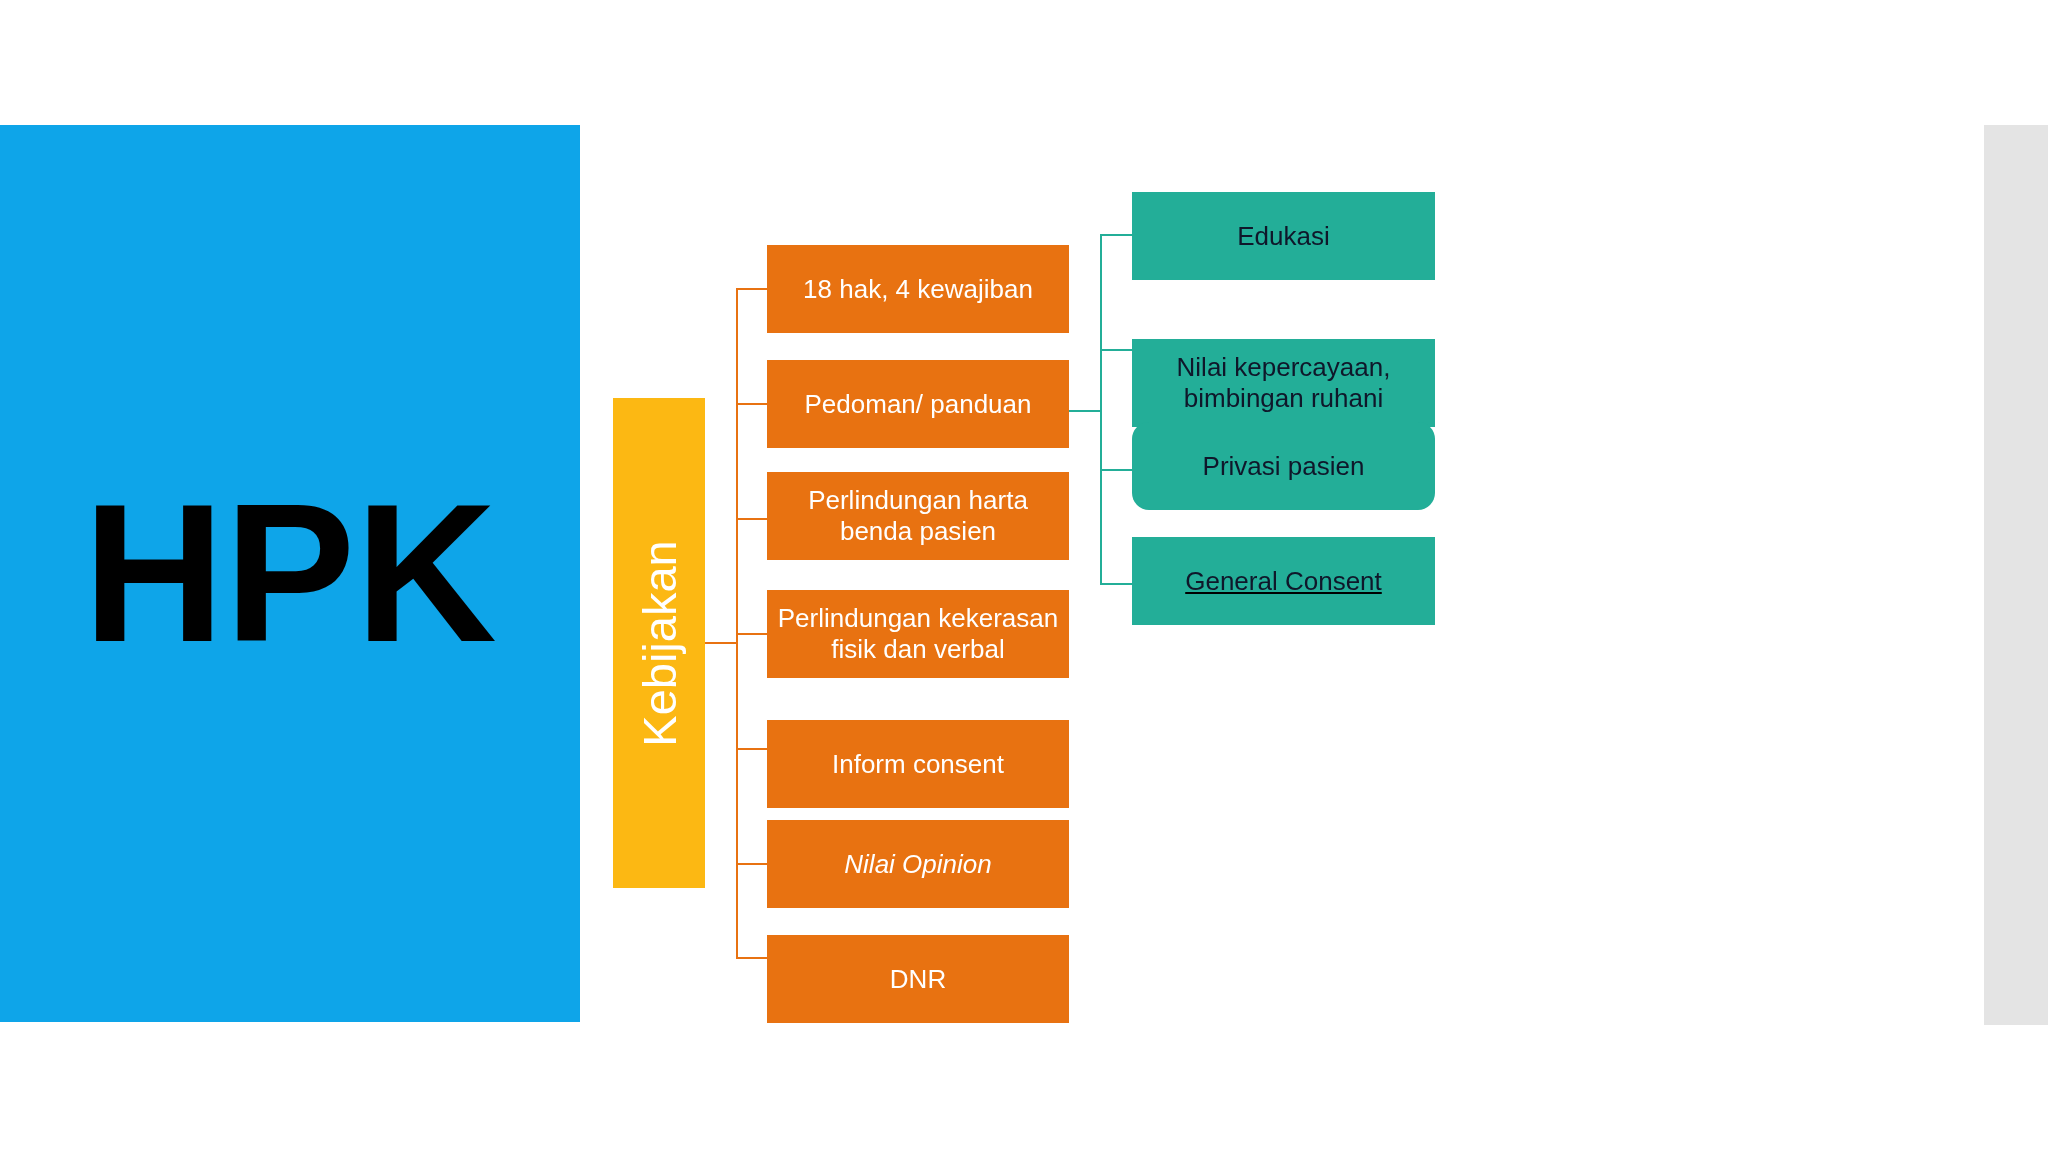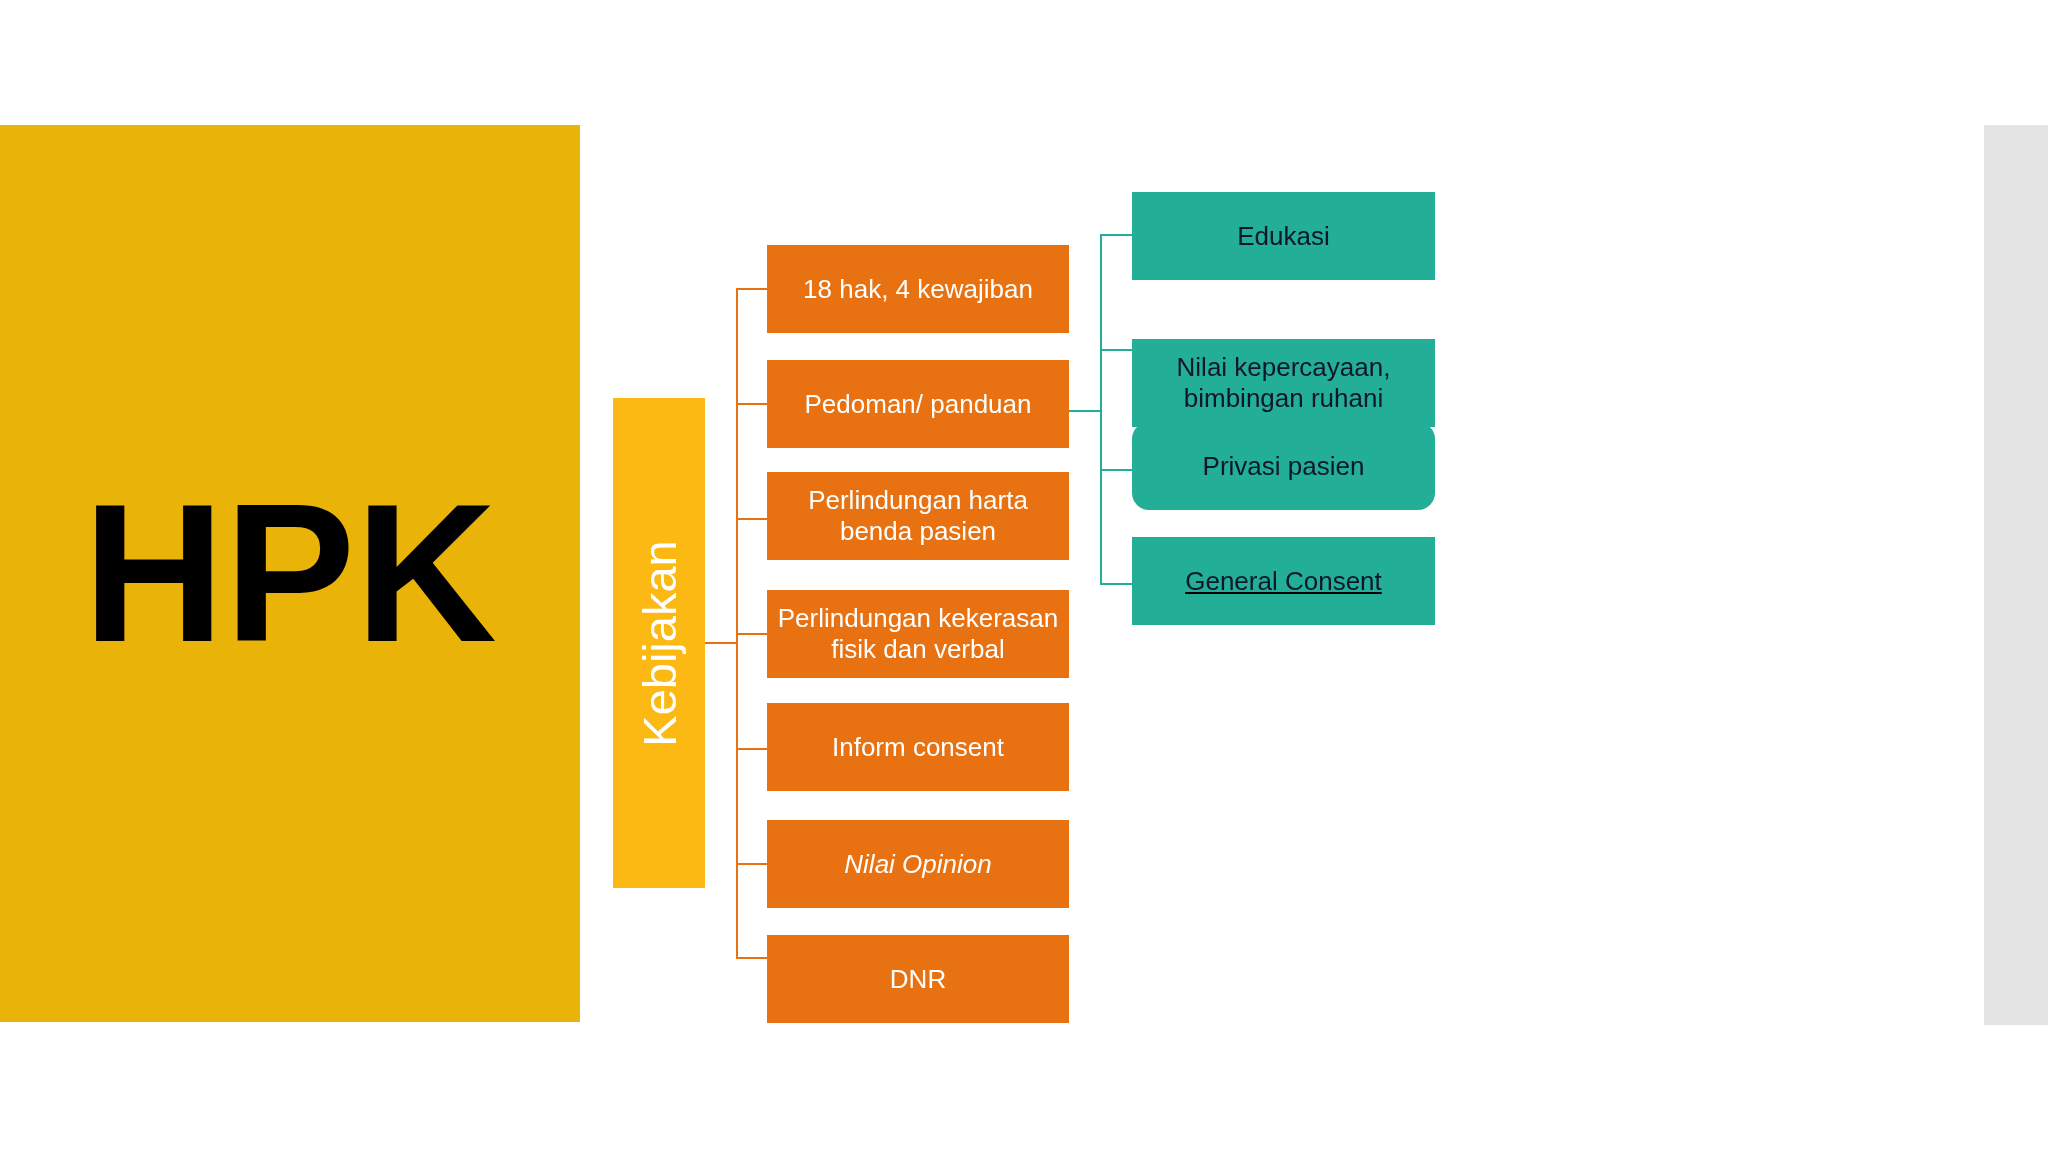--- a/index.html
+++ b/index.html
@@ -18,21 +18,21 @@
     overflow: hidden;
   }
 
   
   .title-panel {
     position: absolute;
     left: 0px;
     top: 125px;
     width: 580px;
     height: 897px;
-    background: #eab308;
+    background: #0ea5e9;
     display: flex;
     align-items: center;
     justify-content: center;
   }
   .title-text {
     font-family: "Liberation Sans", sans-serif;
     font-size: 196px;
     font-weight: 700;
     color: #000000;
     letter-spacing: 0px;
@@ -155,21 +155,21 @@
   </div>
   <div class="l2-node" style="top:360px;">
     <span class="l2-label">Pedoman/ panduan</span>
   </div>
   <div class="l2-node" style="top:472px;">
     <span class="l2-label">Perlindungan harta benda pasien</span>
   </div>
   <div class="l2-node" style="top:590px;">
     <span class="l2-label">Perlindungan kekerasan fisik dan verbal</span>
   </div>
-  <div class="l2-node" style="top:703px;">
+  <div class="l2-node" style="top:720px;">
     <span class="l2-label">Inform consent</span>
   </div>
   <div class="l2-node" style="top:820px;">
     <span class="l2-label italic">Nilai Opinion</span>
   </div>
   <div class="l2-node" style="top:935px;">
     <span class="l2-label">DNR</span>
   </div>
 
   <div class="conn conn-h teal" style="left:1069px; top:410px; width:33px;"></div>

